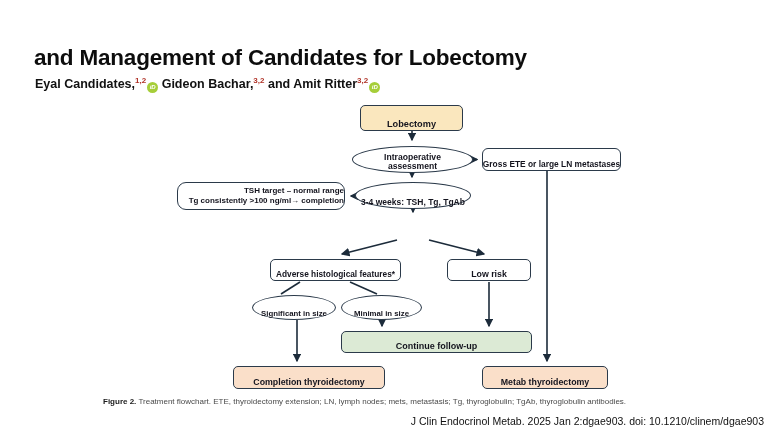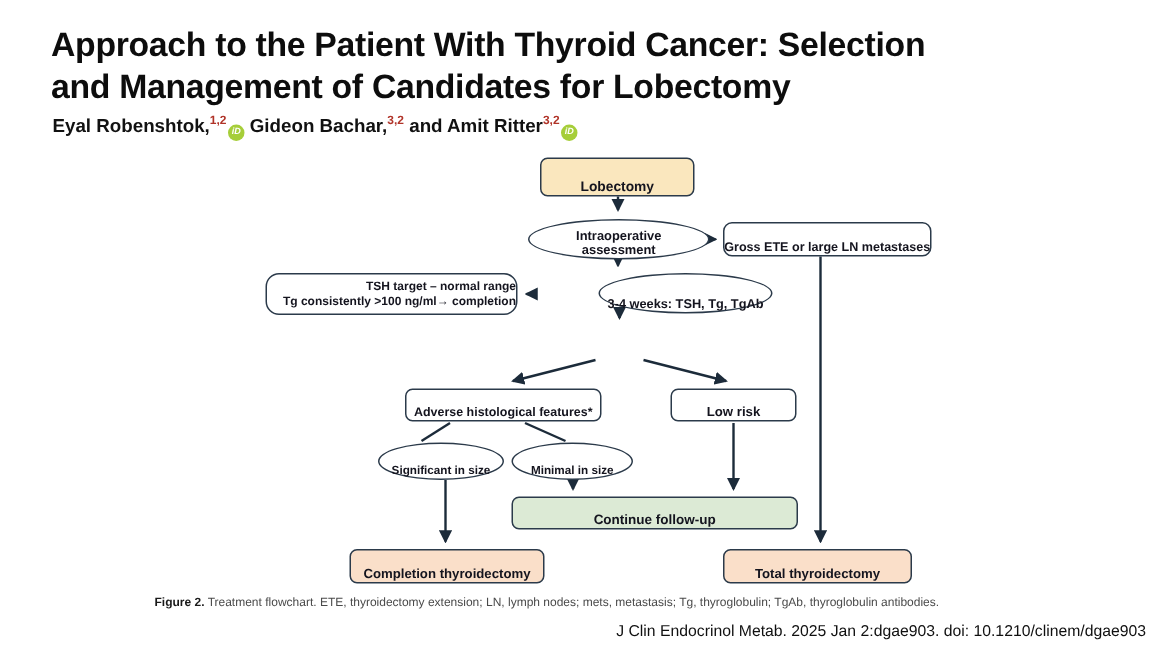--- a/index.html
+++ b/index.html
@@ -25,47 +25,47 @@
           text-align: center; font-weight: 700; color: #14141e;
           border: 1.4px solid #2b3a4a; background: #fff; font-size: 8.6px; line-height: 9.6px; white-space: nowrap; }
   .rect    { border-radius: 5px; }
   .ellipse { border-radius: 50%; white-space: normal; }
 
   .n-lobectomy   { left: 360px; top: 105px; width: 103px; height: 26px; background: #FAE7BE; font-size: 9.2px; }
   .n-intraop     { left: 352px; top: 146px; width: 121px; height: 27px; font-size: 8.6px; padding: 0 14px; }
   .n-gross-ete   { left: 482px; top: 148px; width: 139px; height: 23px; border-radius: 6px; font-size: 8.4px; }
   .n-tsh         { left: 177px; top: 182px; width: 168px; height: 28px; border-radius: 9px;
                    flex-direction: column; font-size: 8px; line-height: 10px; padding-left: 30px; }
-  .n-weeks       { left: 355px; top: 182px; width: 116px; height: 27px; font-size: 8.5px; white-space: nowrap; margin-left: 44px; }
+  .n-weeks       { left: 355px; top: 182px; width: 116px; height: 27px; font-size: 8.5px; white-space: nowrap; }
   .n-pathology   { left: 360px; top: 217px; width: 105px; height: 22px; background: #D3E3F3; font-size: 9.2px; }
   .n-adverse     { left: 270px; top: 259px; width: 131px; height: 22px; font-size: 8.3px; }
   .n-lowrisk     { left: 447px; top: 259px; width: 84px;  height: 22px; font-size: 8.8px; }
   .n-significant { left: 252px; top: 295px; width: 84px;  height: 25px; font-size: 7.8px; white-space: nowrap; }
   .n-minimal     { left: 341px; top: 295px; width: 81px;  height: 25px; font-size: 7.8px; white-space: nowrap; }
   .n-continue    { left: 341px; top: 331px; width: 191px; height: 22px; background: #DCEAD5; font-size: 9px; }
-  .n-completion  { left: 233px; top: 366px; width: 130px; height: 23px; background: #FADFC9; font-size: 8.8px; }
+  .n-completion  { left: 233px; top: 366px; width: 152px; height: 23px; background: #FADFC9; font-size: 8.8px; }
   .n-total       { left: 482px; top: 366px; width: 126px; height: 23px; background: #FADFC9; font-size: 8.8px; }
 
   
   .caption { position: absolute; left: 103px; top: 397px; width: 620px; font-size: 8px; color: #4a4a4a; }
   .caption b { color: #1a1a1a; font-weight: 700; }
   .citation { position: absolute; right: 4px; top: 415px; font-size: 10.5px; color: #101010; }
 </style>
 </head>
 <body>
 
 <div class="page">
 
   <h1 class="title">
-    <span>Approach to the Patient With Thyroid Cancer: Selection</span><br>
+    <br>
     <span>and Management of Candidates for Lobectomy</span>
   </h1>
 
   <p class="authors">
-    <span><span>Eyal Robenshtok,</span><sup>1,2</sup></span><span class="orcid">iD</span>
+    <span><span>Eyal Candidates,</span><sup>1,2</sup></span><span class="orcid">iD</span>
     <span><span> Gideon Bachar,</span><sup>3,2</sup></span>
     <span><span> and Amit Ritter</span><sup>3,2</sup></span><span class="orcid">iD</span>
   </p>
 
   <div class="chart">
 
     <svg width="768" height="432" viewBox="0 0 768 432">
       <defs>
         <marker id="arw" viewBox="0 0 10 10" refX="8.5" refY="5" markerWidth="5.5" markerHeight="5.5" orient="auto-start-reverse">
           <path d="M0,0 L10,5 L0,10 z" fill="#1C2B3A"></path>
@@ -128,21 +128,21 @@
 
     <div class="node rect n-continue">
       <span>Continue follow-up</span>
     </div>
 
     <div class="node rect n-completion">
       <span>Completion thyroidectomy</span>
     </div>
 
     <div class="node rect n-total">
-      <span>Total thyroidectomy</span>
+      <span>Metab thyroidectomy</span>
     </div>
 
   </div>
 
   <p class="caption">
     <b>Figure 2.</b><span> Treatment flowchart. ETE, thyroidectomy extension; LN, lymph nodes; mets, metastasis; Tg, thyroglobulin; TgAb, thyroglobulin antibodies.</span>
   </p>
 
   <p class="citation">J Clin Endocrinol Metab. 2025 Jan 2:dgae903. doi: 10.1210/clinem/dgae903</p>
 

